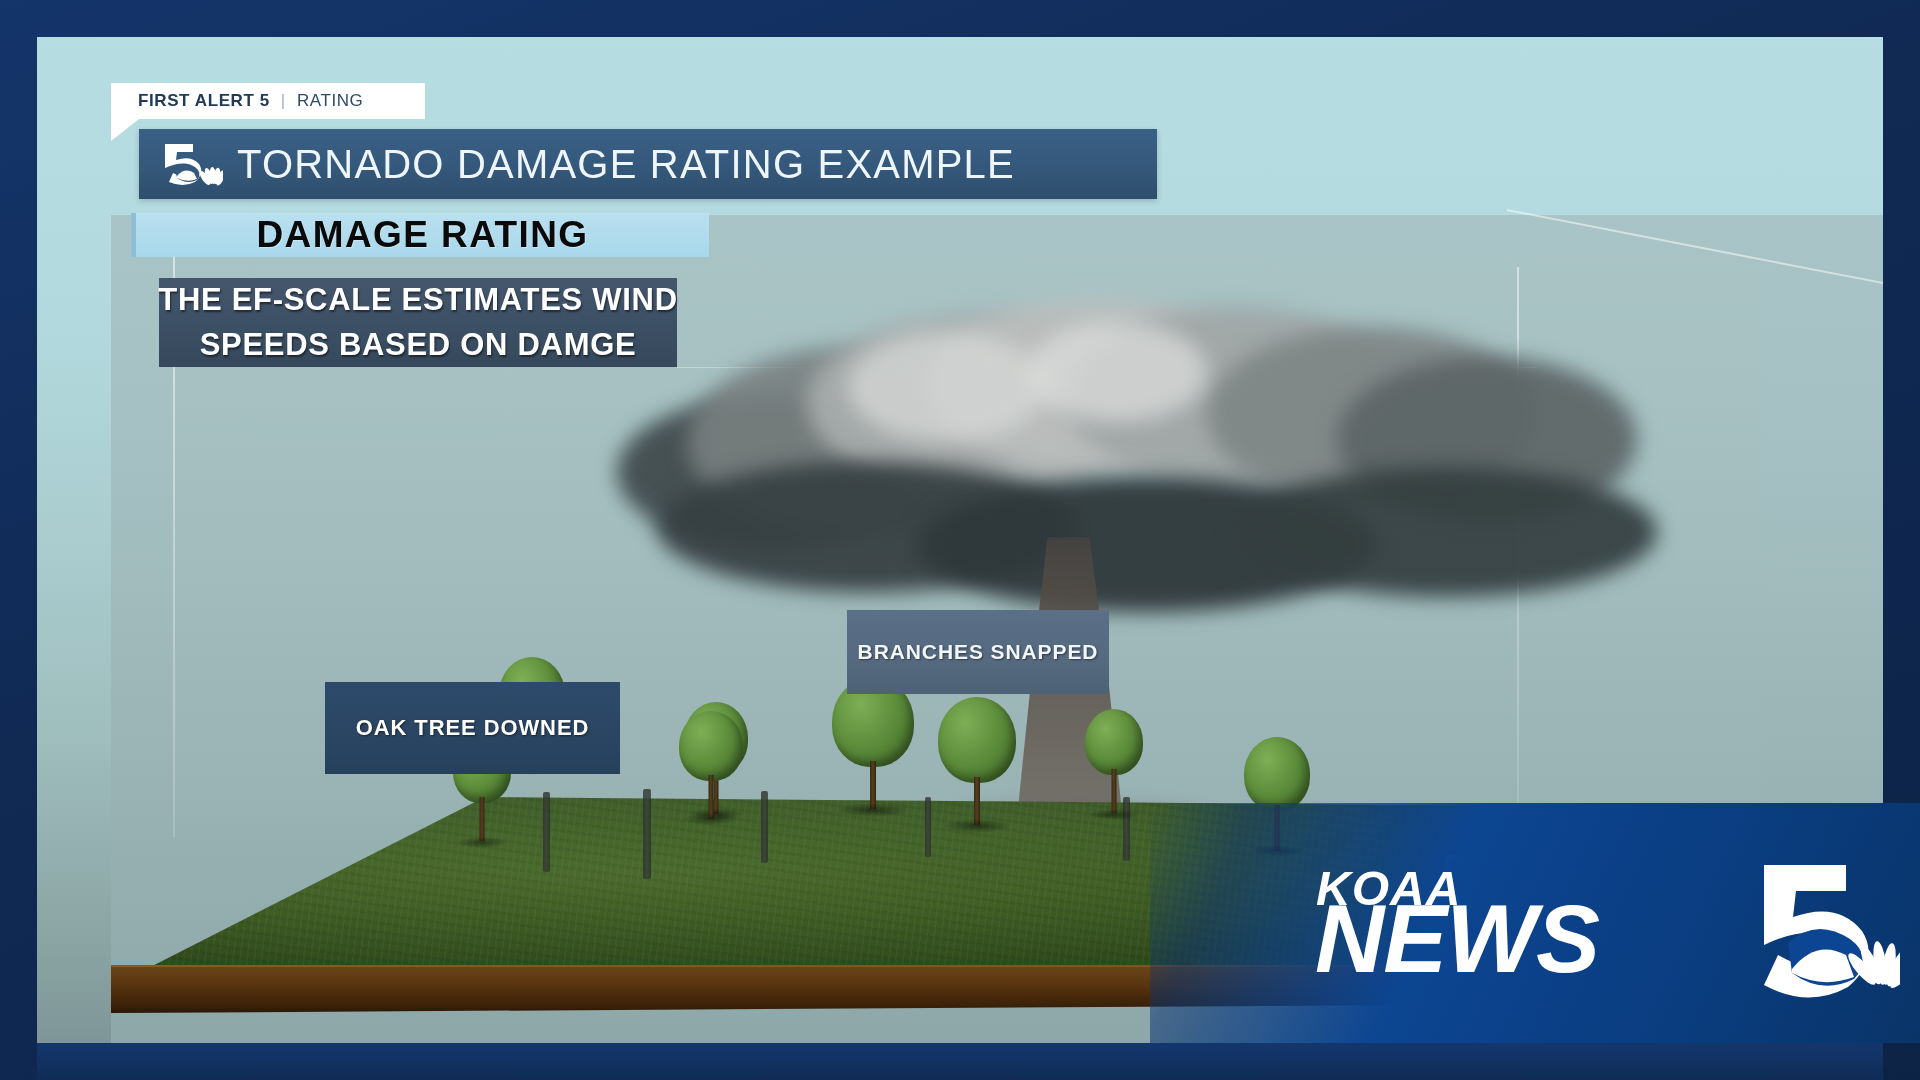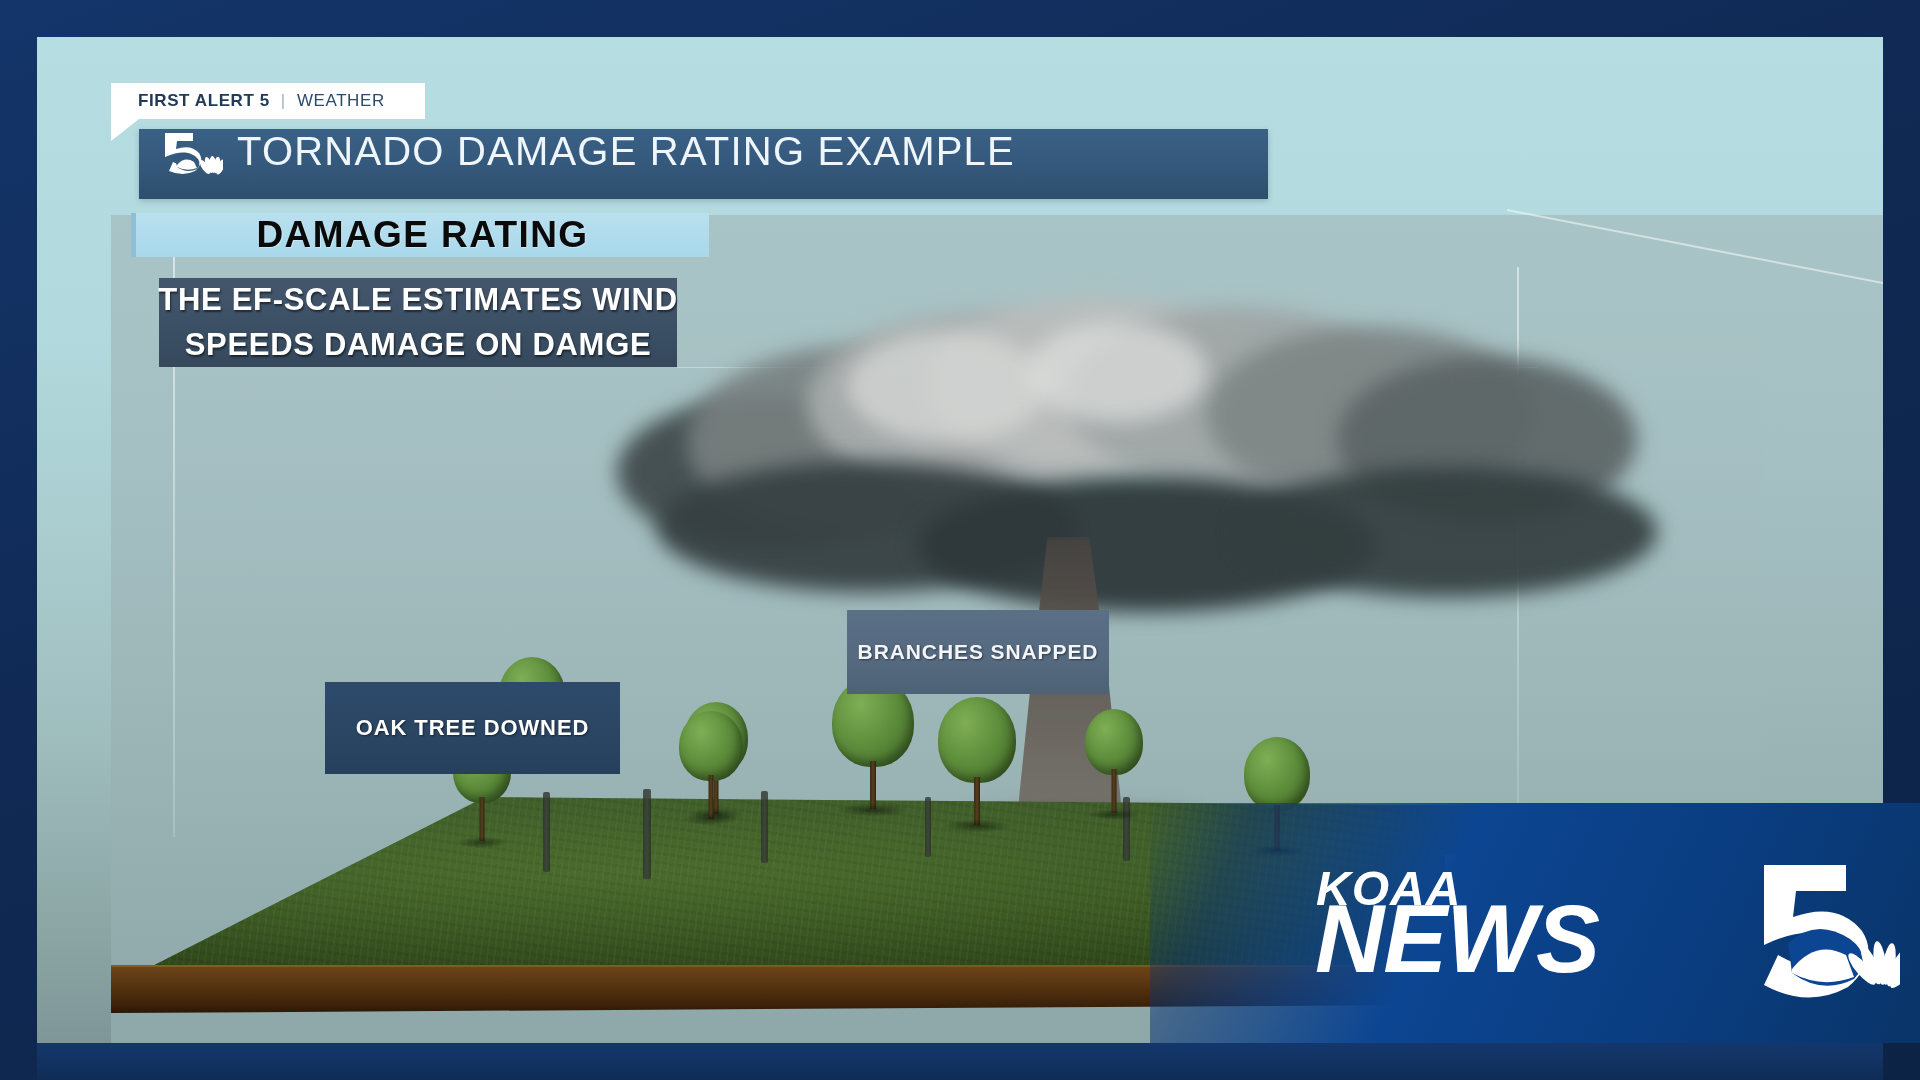--- a/index.html
+++ b/index.html
@@ -160,23 +160,23 @@
   #first-alert-tab .fa-sep { color:#9fb0c2; margin:0 11px; font-size:17px; }
   #first-alert-tab .fa-light { font-weight:normal; font-size:17px; color:#2d4a6b; }
   #first-alert-tail {
     position:absolute; left:74px; top:82px; width:28px; height:22px;
     background:#ffffff;
     clip-path: polygon(0% 0%, 100% 0%, 0% 100%);
   }
 
   
   #title-bar {
-    position:absolute; left:102px; top:92px; width:1129px; height:70px;
+    position:absolute; left:102px; top:92px; width:1018px; height:70px;
     background:linear-gradient(180deg,#3a6085 0%,#35597c 50%,#2e4e6d 100%);
-    display:flex; padding-left:18px;
+    display:flex; align-items:center; padding-left:18px;
     box-shadow:0 2px 6px rgba(0,0,0,.18);
   }
   #title-bar .logo5 {
     width:66px; height:48px; position:relative; flex:none; margin-right:14px;
   }
   #title-bar .title-text {
     color:#eef6fb; font-size:40px; font-weight:normal; letter-spacing:1.2px;
     white-space:nowrap;
   }
 
@@ -336,21 +336,21 @@
     <div class="house">
       <div class="house-chimney"></div>
       <div class="house-roof"></div>
       <div class="house-body"></div>
       <div class="house-gable"></div>
     </div>
 
     <div id="first-alert-tab">
       <span class="fa-strong">FIRST ALERT 5</span>
       <span class="fa-sep">|</span>
-      <span class="fa-light">WEATHER</span>
+      <span class="fa-light">RATING</span>
     </div>
     <div id="first-alert-tail"></div>
 
     <div id="title-bar">
       <span class="logo5">
         <svg viewBox="0 0 66 48" width="66" height="48">
           <path d="M8 4 L36 4 L36 12 L20 12 L19 20 Q34 15 42 24 Q48 33 38 42 Q26 48 12 42 L16 33 Q26 39 34 34 Q39 29 33 25 Q25 21 8 28 Z" fill="#ffffff"></path>
           <path d="M18 28 Q27 20 38 27 Q46 33 40 40 Q30 45 20 38 Z" fill="#35597c"></path>
           <path d="M20 36 Q28 27 37 33 L40 39 Q30 43 20 38 Z" fill="#ffffff"></path>
           <g>
@@ -364,21 +364,21 @@
       </span>
       <span class="title-text">TORNADO DAMAGE RATING EXAMPLE</span>
     </div>
 
     <div id="damage-rating-box">
       <span class="dr-text">DAMAGE RATING</span>
     </div>
 
     <div id="ef-scale-box">
       <span class="ef-line">THE EF-SCALE ESTIMATES WIND</span>
-      <span class="ef-line">SPEEDS DAMAGE ON DAMGE</span>
+      <span class="ef-line">SPEEDS BASED ON DAMGE</span>
     </div>
 
     <div id="callout-oak">
       <span class="co-text">OAK TREE DOWNED</span>
     </div>
 
     <div id="callout-branches">
       <span class="co-text">BRANCHES SNAPPED</span>
     </div>
 

